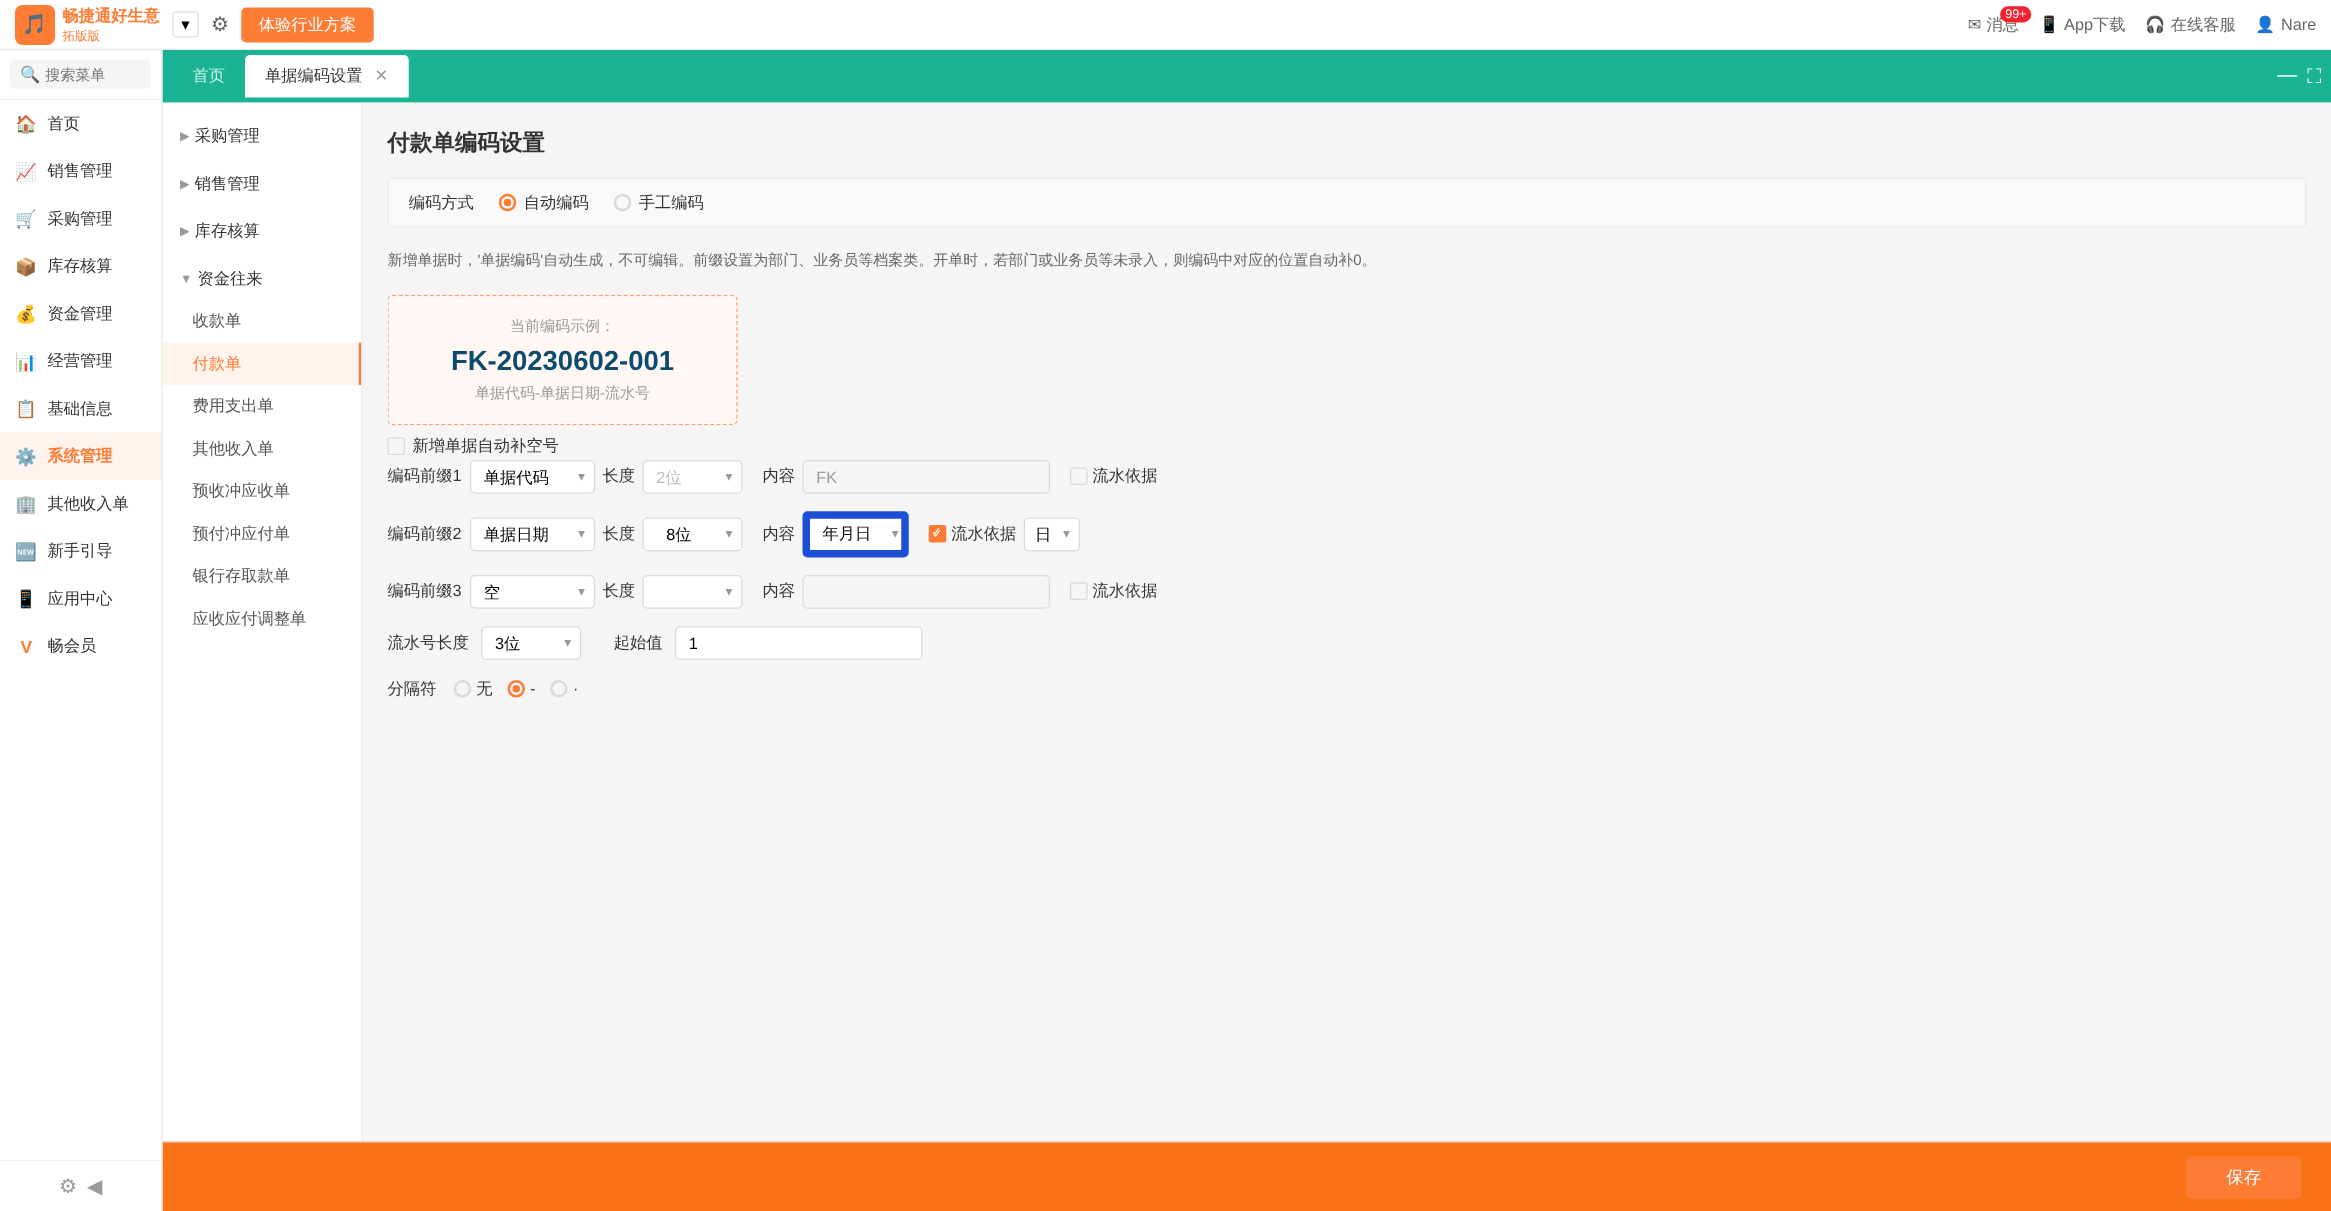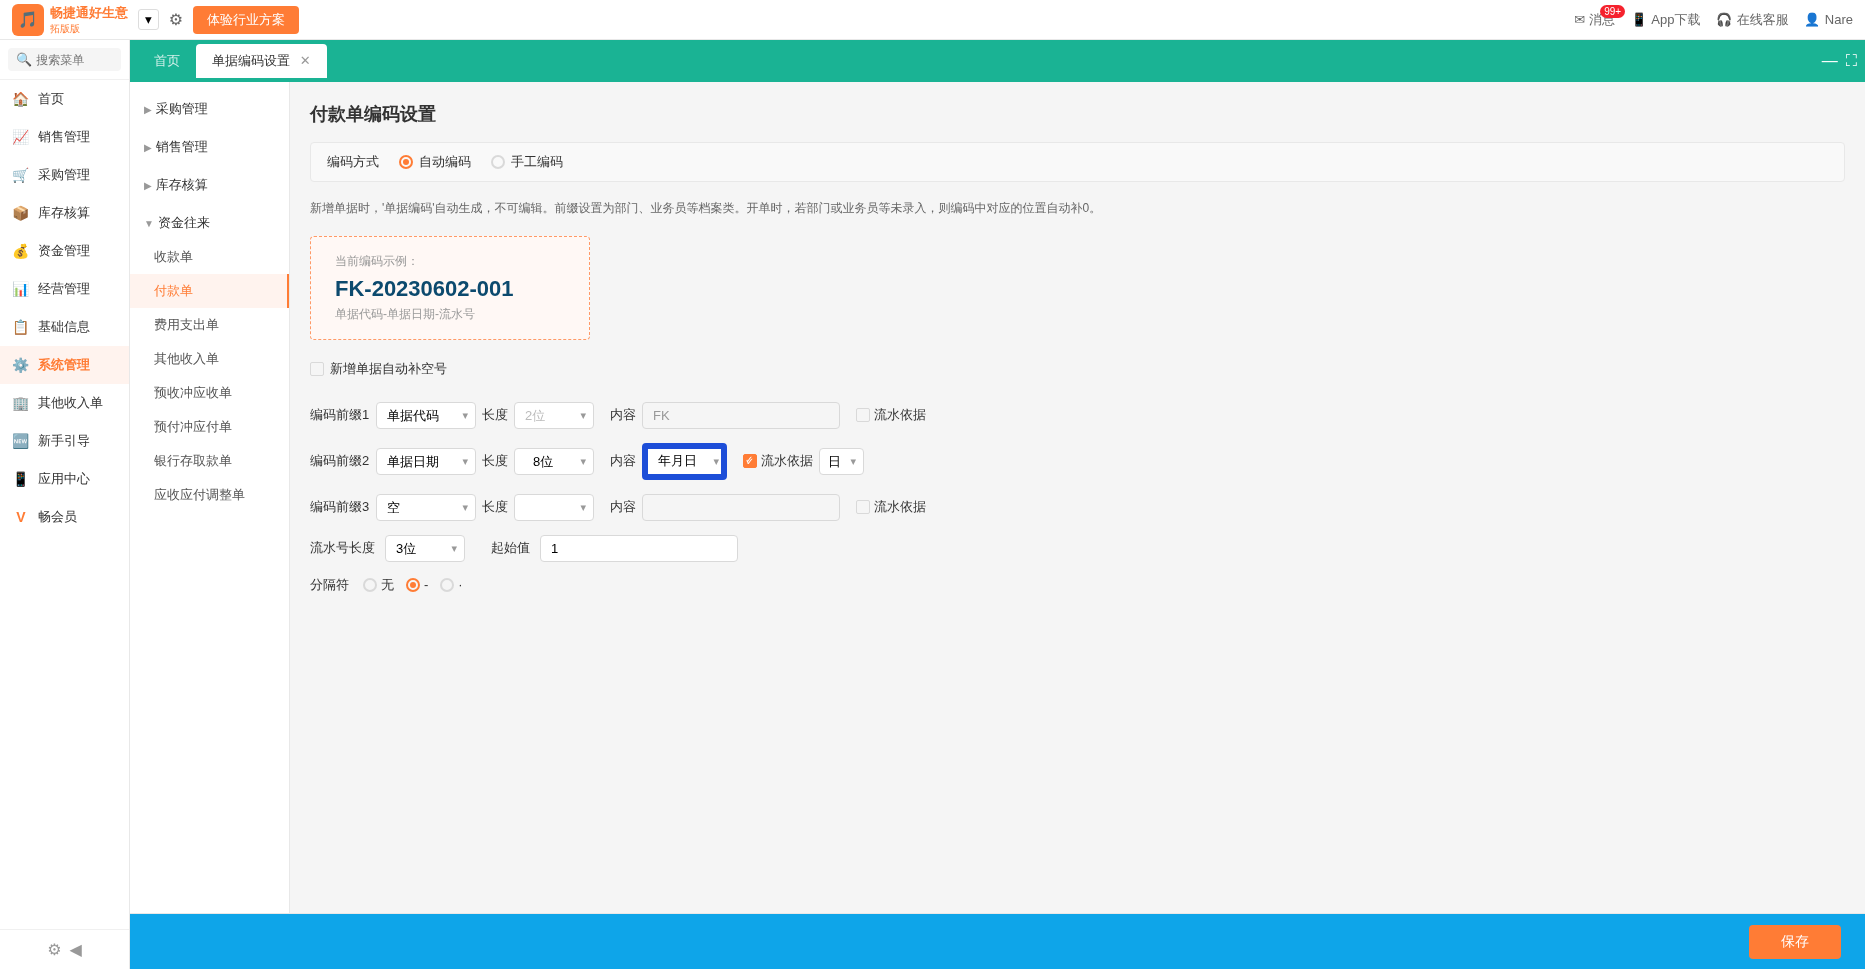--- a/index.html
+++ b/index.html
@@ -55,27 +55,27 @@
     .page-content { flex: 1; background: #f5f5f5; overflow-y: auto; padding: 20px; }
     .page-title { font-size: 18px; font-weight: bold; color: #333; margin-bottom: 16px; }
     .encoding-mode-bar { background: #f9f9f9; border: 1px solid #e8e8e8; border-radius: 4px; padding: 10px 16px; display: flex; align-items: center; gap: 20px; margin-bottom: 16px; }
     .radio-group { display: flex; align-items: center; gap: 6px; cursor: pointer; }
     .radio-label { font-size: 13px; color: #333; }
 
     
     .info-text { font-size: 12px; color: #666; margin-bottom: 16px; line-height: 1.8; }
 
     
-    .preview-box { border: 1.5px dashed #ff9966; background: #fff8f5; border-radius: 4px; padding: 16px 24px; display: inline-block; margin-bottom: 20px; min-width: 280px; }
+    .preview-box { border: 1.5px dashed #ff9966; background: #fff8f5; border-radius: 4px; padding: 16px 24px; display: inline-block; margin-bottom: 8px; min-width: 280px; text-align: center; }
     .preview-label { font-size: 12px; color: #999; margin-bottom: 6px; }
     .preview-code { font-size: 22px; font-weight: bold; color: #0c4a6e; margin-bottom: 4px; }
     .preview-sub { font-size: 12px; color: #999; }
 
     
-    .auto-fill-row { display: flex; align-items: center; gap: 6px; margin-bottom: 24px; }
+    .auto-fill-row { display: flex; align-items: center; gap: 6px; margin-bottom: 2px; }
     .auto-fill-row label { font-size: 13px; color: #333; cursor: pointer; }
 
     
     .form-row { display: flex; align-items: center; gap: 6px; margin-bottom: 14px; flex-wrap: wrap; }
     .form-label { font-size: 13px; color: #333; min-width: 60px; }
     .form-select { border: 1px solid #d9d9d9; border-radius: 4px; padding: 5px 10px; font-size: 13px; background: white; cursor: pointer; min-width: 100px; display: flex; align-items: center; justify-content: space-between; gap: 6px; }
     .length-label { font-size: 13px; color: #333; }
     .length-select { border: 1px solid #d9d9d9; border-radius: 4px; padding: 5px 10px; font-size: 13px; background: white; cursor: pointer; min-width: 80px; }
     .content-label { font-size: 13px; color: #333; margin-left: 10px; }
     .content-input { border: 1px solid #d9d9d9; border-radius: 4px; padding: 5px 10px; font-size: 13px; min-width: 80px; background: #f5f5f5; color: #999; }
@@ -87,21 +87,21 @@
     .serial-label { font-size: 13px; color: #333; }
     .start-label { font-size: 13px; color: #333; margin-left: 16px; }
 
     
     .sep-row { display: flex; align-items: flex-start; gap: 14px; margin-bottom: 14px; }
     .sep-label { font-size: 13px; color: #333; }
     .sep-options { display: flex; align-items: center; gap: 12px; }
     .sep-option { display: flex; align-items: center; gap: 4px; font-size: 13px; cursor: pointer; }
 
     
-    .bottom-bar { height: 56px; background: #0ea5e9; border-top: 1px solid #e8e8e8; display: flex; align-items: center; justify-content: flex-end; padding: 0 24px; flex-shrink: 0; }
+    .bottom-bar { height: 56px; background: #f97316; border-top: 1px solid #e8e8e8; display: flex; align-items: center; justify-content: flex-end; padding: 0 24px; flex-shrink: 0; }
     .save-btn { background: #ff7c35; color: white; border: none; padding: 8px 32px; border-radius: 4px; font-size: 14px; cursor: pointer; }
 
     
     .custom-radio { width: 14px; height: 14px; border-radius: 50%; border: 2px solid #d9d9d9; display: inline-block; position: relative; cursor: pointer; }
     .custom-radio.checked { border-color: #ff7c35; }
     .custom-radio.checked::after { content: ''; width: 6px; height: 6px; background: #ff7c35; border-radius: 50%; position: absolute; top: 50%; left: 50%; transform: translate(-50%, -50%); }
 
     
     .custom-checkbox { width: 14px; height: 14px; border: 1px solid #d9d9d9; border-radius: 2px; display: inline-block; cursor: pointer; }
     .custom-checkbox.checked { background: #ff7c35; border-color: #ff7c35; position: relative; }

